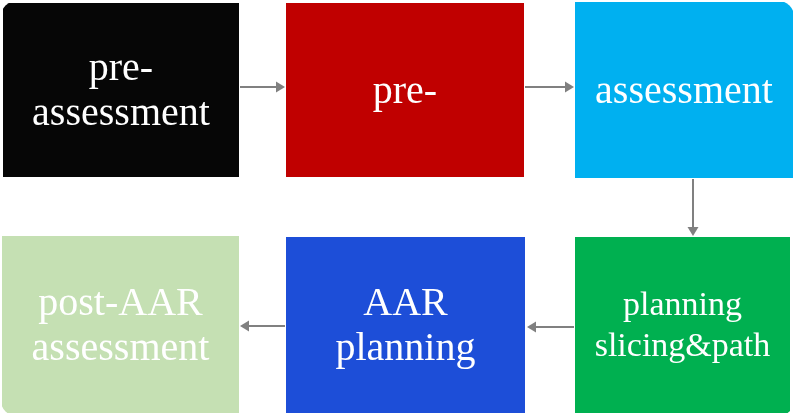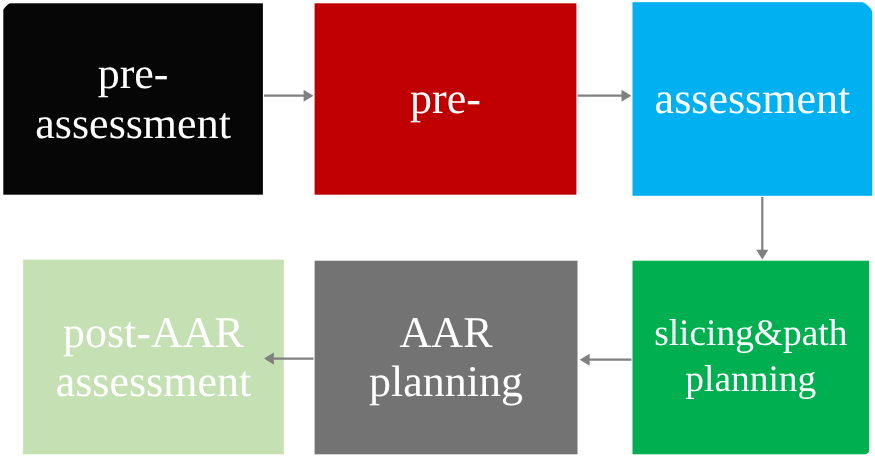--- a/index.html
+++ b/index.html
@@ -29,21 +29,21 @@
   }
   .box span {
     display: block;
     white-space: nowrap;
   }
   .box-pre-assessment   { left: 3px;   top: 3px;   width: 236px; height: 174px; }
   .box-pre-processing   { left: 286px; top: 3px;   width: 238px; height: 174px; }
   .box-modelling        { left: 575px; top: 2px;   width: 218px; height: 176px; }
   .box-slicing          { left: 575px; top: 237px; width: 215px; height: 176px; font-size: 34px; line-height: 1.2; }
   .box-aar-process      { left: 286px; top: 237px; width: 239px; height: 176px; }
-  .box-post-aar         { left: 2px;   top: 236px; width: 237px; height: 177px; margin-left: 19px; }
+  .box-post-aar         { left: 2px;   top: 236px; width: 237px; height: 177px; }
   .arrows {
     position: absolute;
     left: 0;
     top: 0;
     width: 795px;
     height: 417px;
     pointer-events: none;
   }
   .arrows line {
     stroke: var(--arrow-color, #808080);
@@ -65,25 +65,25 @@
 
   <div class="box box-pre-processing" style="background: rgb(192, 0, 0);">
     <span>pre-</span>
   </div>
 
   <div class="box box-modelling" style="background: rgb(0, 176, 240);">
     <span>assessment</span>
   </div>
 
   <div class="box box-slicing" style="background: rgb(0, 176, 80);">
+    <span>planning</span>
     <span>slicing&amp;path</span>
-    <span>planning</span>
   </div>
 
-  <div class="box box-aar-process" style="background: #737373;">
+  <div class="box box-aar-process" style="background: #1d4ed8;">
     <span>AAR</span>
     <span>planning</span>
   </div>
 
   <div class="box box-post-aar" style="background: rgb(197, 224, 179);">
     <span>post-AAR</span>
     <span>assessment</span>
   </div>
 
   <svg class="arrows" viewBox="0 0 795 417" xmlns="http://www.w3.org/2000/svg">

